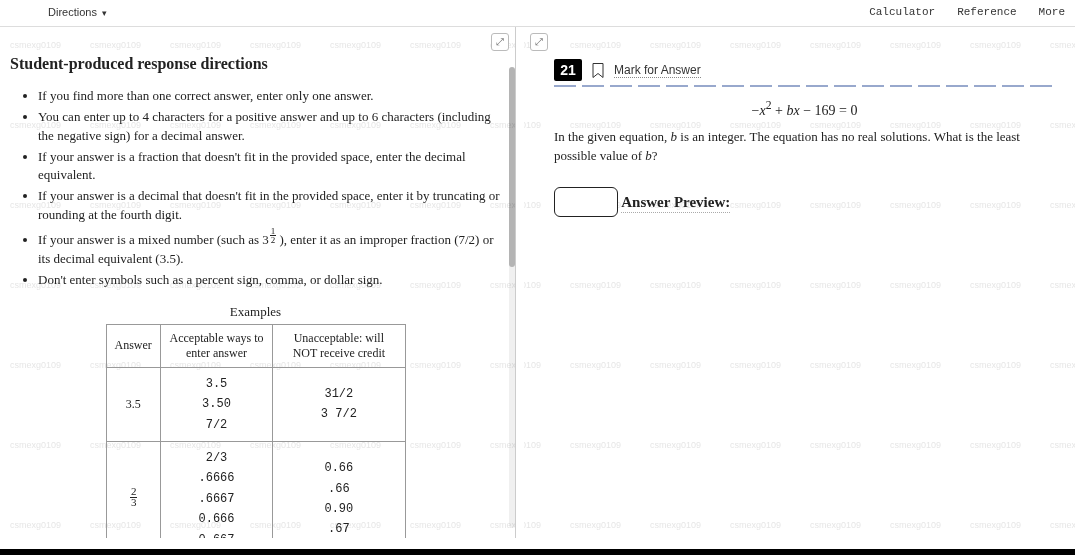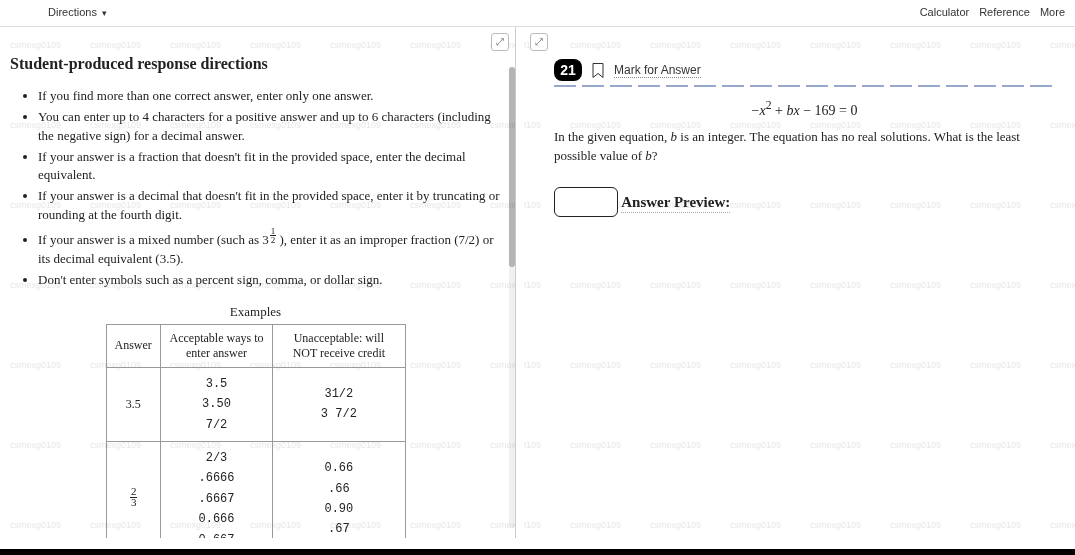--- a/index.html
+++ b/index.html
@@ -37,21 +37,21 @@
     font-family: Arial, sans-serif;
     font-size: 11px;
     color: #333;
     position: relative;
     z-index: 2;
     height: 26px;
   }
   .topbar .left { display: flex; align-items: center; }
   .topbar .dir-label { cursor: pointer; padding-left: 48px; }
   .topbar .chev { font-size: 9px; margin-left: 2px; }
-  .topbar .right { display: flex; gap: 10px; }
+  .topbar .right { display: flex; gap: 22px; font-family: Liberation Mono, monospace; }
   .topbar .right span { cursor: pointer; }
   
   .main {
     display: flex;
     position: relative;
     z-index: 1;
     height: 512px;
     border-top: 1px solid #ddd;
   }
   .col {
@@ -145,21 +145,21 @@
     margin-bottom: 4px;
   }
   .q-num {
     background: #000;
     color: #fff;
     font-family: Arial, sans-serif;
     font-weight: bold;
     font-size: 14px;
     width: 28px; height: 22px;
     display: flex; align-items: center; justify-content: center;
-    border-radius: 8px;
+    border-radius: 2px;
   }
   .bookmark {
     width: 12px; height: 15px;
     position: relative;
     cursor: pointer;
   }
   .bookmark svg { width: 12px; height: 15px; }
   .mark-label {
     font-family: Arial, sans-serif;
     font-size: 12px;

